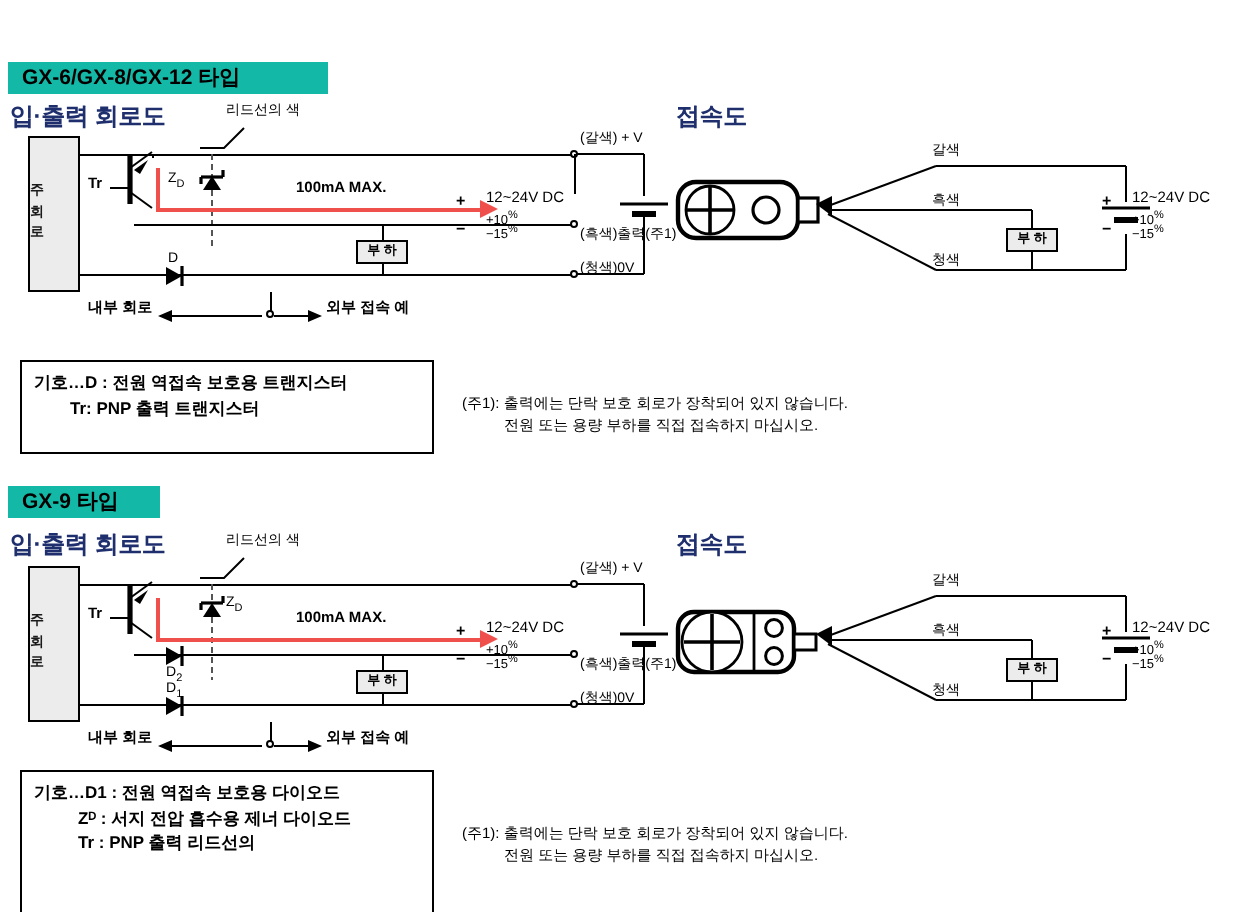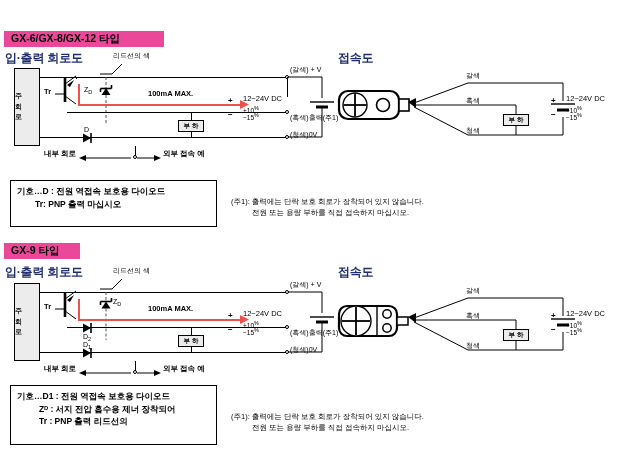--- a/index.html
+++ b/index.html
@@ -14,21 +14,21 @@
   .main-head{
     position:absolute;left:4px;top:4px;width:622px;height:22px;
     background:linear-gradient(to bottom,#f2f2f2 0%,#e2e2e2 45%,#cfcfcf 100%);
     border-bottom:1px solid #9a9a9a;
   }
   .main-head span{
     position:absolute;left:8px;top:3px;font-size:12.5px;font-weight:bold;color:#000;
     letter-spacing:.2px;
   }
   .sub-head{
-    position:absolute;height:16px;background:#ec4899;
+    position:absolute;height:16px;background:#14b8a6;
   }
   .sub-head span{
     position:absolute;left:7px;top:1px;font-size:10.5px;font-weight:bold;color:#000;
   }
   .sec-title{
     position:absolute;font-size:12px;font-weight:bold;color:#1f2f6e;
     letter-spacing:-.2px;
   }
 
   
@@ -170,22 +170,22 @@
   <svg width="120" height="12" style="left:75px;top:152px;">
     <line x1="6" y1="6" x2="56" y2="6" stroke="#000" stroke-width="1"></line>
     <polygon points="4,6 11,3 11,9" fill="#000"></polygon>
     <line x1="62" y1="6" x2="84" y2="6" stroke="#000" stroke-width="1"></line>
     <polygon points="86,6 79,3 79,9" fill="#000"></polygon>
   </svg>
   <div class="txt b" style="left:44px;top:150px;font-size:7.5px;">내부 회로</div>
   <div class="txt b" style="left:163px;top:150px;font-size:7.5px;">외부 접속 예</div>
 
   <div class="legend" style="left:10px;top:180px;width:207px;height:47px;">
-    <div>기호…D : 전원 역접속 보호용 다이오드</div>
-    <div style="padding-left:18px;">Tr: PNP 출력 마십시오</div>
+    <div>기호…D : 전원 역접속 보호용 트랜지스터</div>
+    <div style="padding-left:18px;">Tr: PNP 출력 트랜지스터</div>
   </div>
 
   <div class="note" style="left:231px;top:196px;">(주1): 출력에는 단락 보호 회로가 장착되어 있지 않습니다.</div>
   <div class="note" style="left:252px;top:207px;">전원 또는 용량 부하를 직접 접속하지 마십시오.</div>
 
   <svg width="66" height="40" style="left:338px;top:88px;">
     <rect x="1" y="3" width="60" height="28" rx="9" ry="9" fill="#fff" stroke="#000" stroke-width="2.2"></rect>
     <circle cx="17" cy="17" r="12" fill="#fff" stroke="#000" stroke-width="1.4"></circle>
     <line x1="17" y1="5.5" x2="17" y2="28.5" stroke="#000" stroke-width="1.8"></line>
     <line x1="5.5" y1="17" x2="28.5" y2="17" stroke="#000" stroke-width="1.8"></line>
@@ -308,23 +308,23 @@
   <div class="node" style="left:133px;top:370px;"></div>
   <svg width="120" height="12" style="left:75px;top:367px;">
     <line x1="6" y1="6" x2="56" y2="6" stroke="#000" stroke-width="1"></line>
     <polygon points="4,6 11,3 11,9" fill="#000"></polygon>
     <line x1="62" y1="6" x2="84" y2="6" stroke="#000" stroke-width="1"></line>
     <polygon points="86,6 79,3 79,9" fill="#000"></polygon>
   </svg>
   <div class="txt b" style="left:44px;top:365px;font-size:7.5px;">내부 회로</div>
   <div class="txt b" style="left:163px;top:365px;font-size:7.5px;">외부 접속 예</div>
 
-  <div class="legend" style="left:10px;top:385px;width:207px;height:60px;">
+  <div class="legend" style="left:10px;top:385px;width:207px;height:72px;">
     <div>기호…D1 : 전원 역접속 보호용 다이오드</div>
-    <div style="padding-left:22px;">Zᴰ : 서지 전압 흡수용 제너 장착되어</div>
+    <div style="padding-left:22px;">Zᴰ : 서지 전압 흡수용 제너 다이오드</div>
     <div style="padding-left:22px;">Tr : PNP 출력 리드선의</div>
   </div>
 
   <div class="note" style="left:231px;top:411px;">(주1): 출력에는 단락 보호 회로가 장착되어 있지 않습니다.</div>
   <div class="note" style="left:252px;top:422px;">전원 또는 용량 부하를 직접 접속하지 마십시오.</div>
 
   <svg width="66" height="40" style="left:338px;top:303px;">
     <rect x="1" y="3" width="58" height="30" rx="8" ry="8" fill="#fff" stroke="#000" stroke-width="2.2"></rect>
     <line x1="39" y1="3" x2="39" y2="33" stroke="#000" stroke-width="1.4"></line>
     <circle cx="18" cy="18" r="15" fill="#fff" stroke="#000" stroke-width="1.4"></circle>

